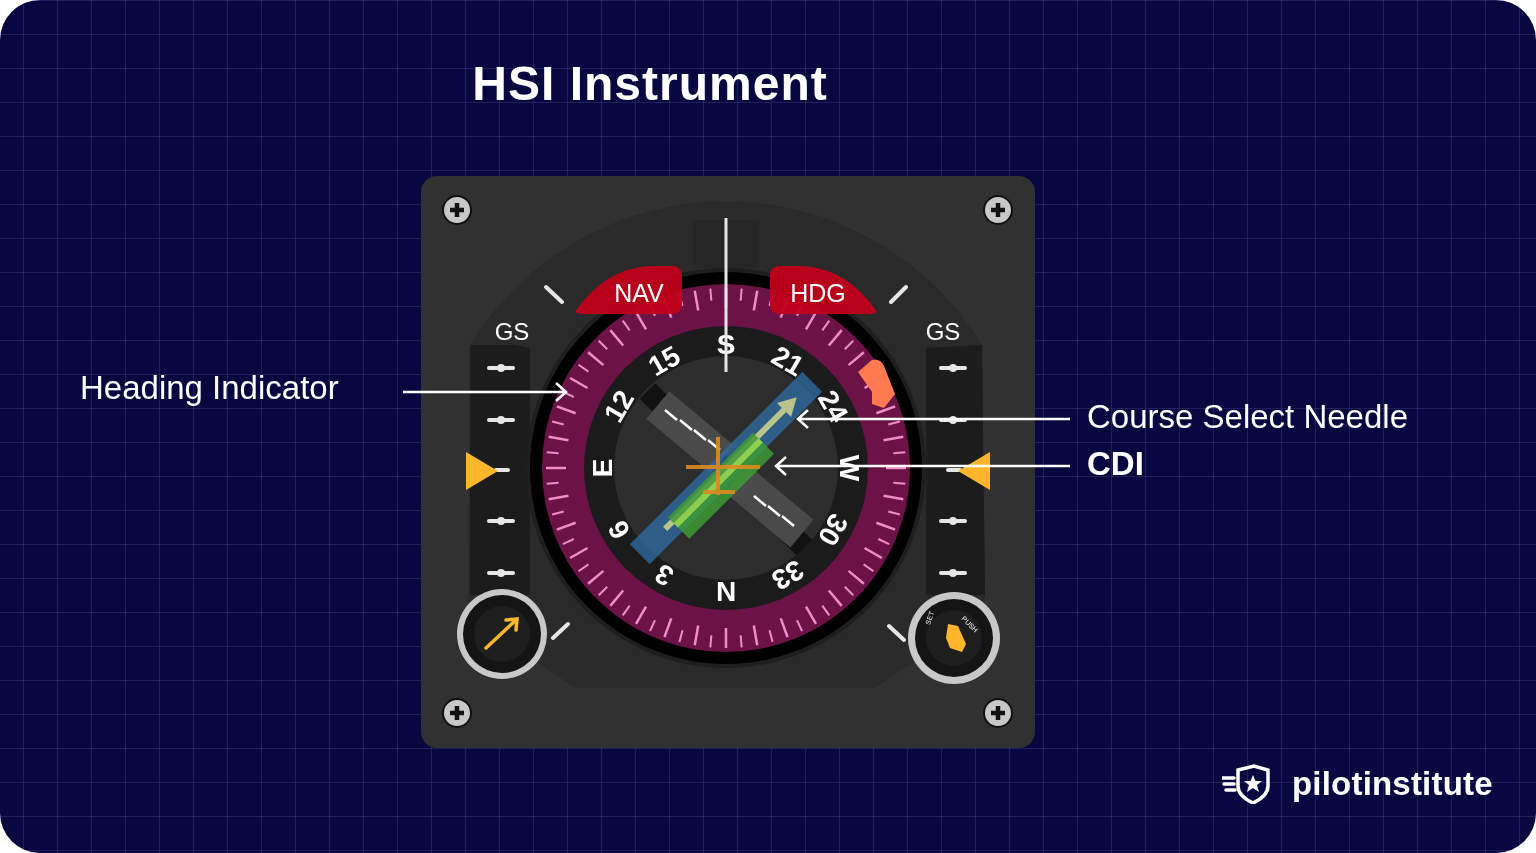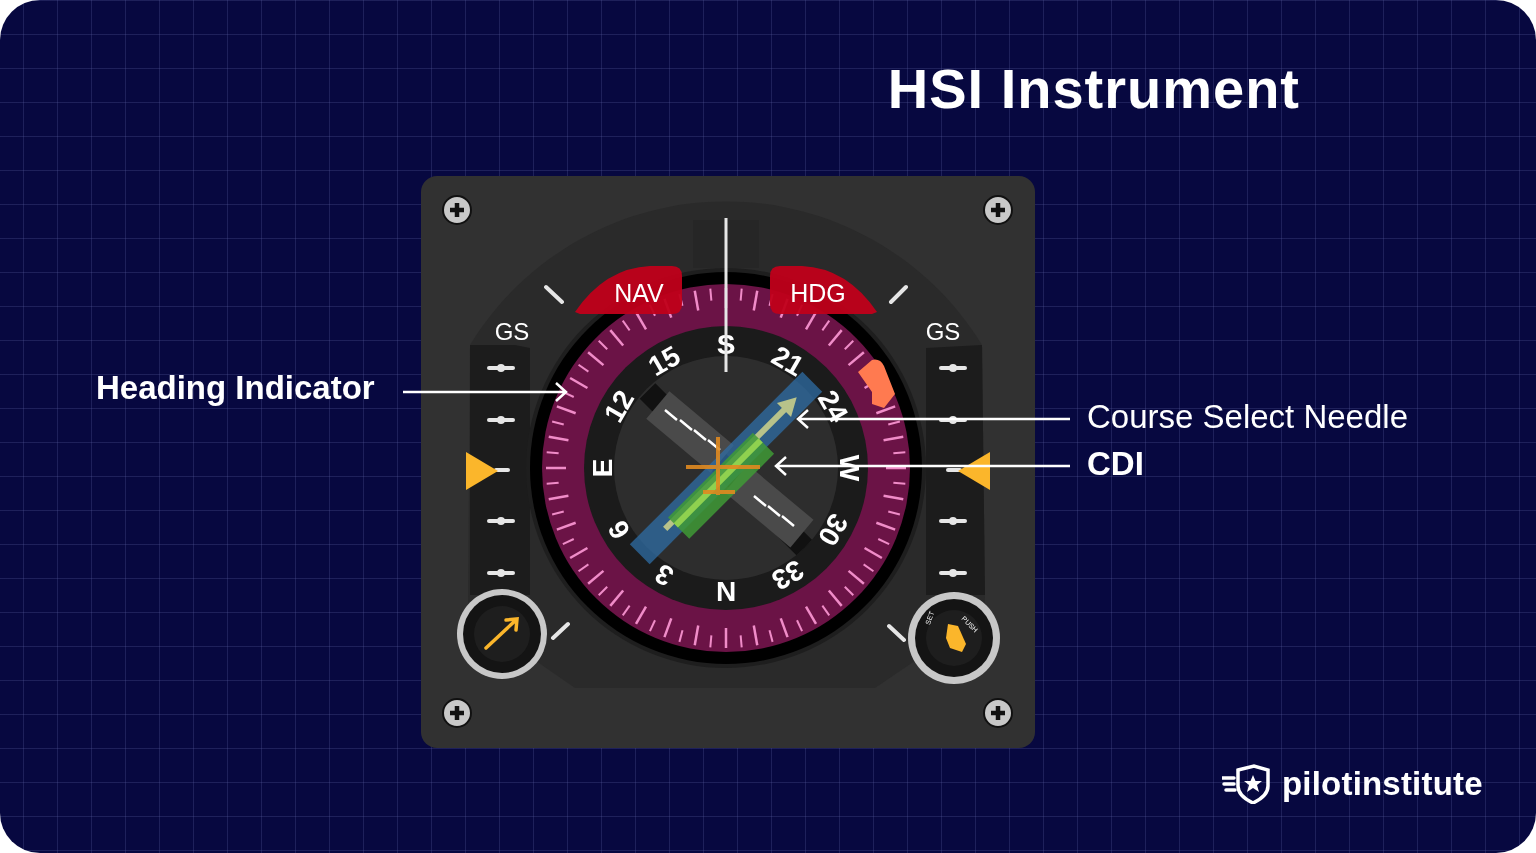--- a/index.html
+++ b/index.html
@@ -1,24 +1,24 @@
 <!DOCTYPE html>
 <html><head>
 <meta charset="utf-8">
 <style>
   html,body{margin:0;padding:0;background:#ffffff;}
   body{width:1536px;height:853px;overflow:hidden;position:relative;font-family:"Liberation Sans","DejaVu Sans",sans-serif;}
   .canvas{position:absolute;left:0;top:0;width:1536px;height:853px;border-radius:40px;overflow:hidden;
     background-color:#070840;
     background-image:linear-gradient(rgba(90,95,160,0.28) 1px,transparent 1px),linear-gradient(90deg,rgba(90,95,160,0.28) 1px,transparent 1px);
     background-size:34px 34px;background-position:23px 0px;}
-  .title{position:absolute;left:0;width:1300px;top:56px;text-align:right;color:#ffffff;font-size:56px;font-weight:bold;letter-spacing:1px;}
+  .title{position:absolute;left:0;width:1300px;top:56px;text-align:center;color:#ffffff;font-size:48px;font-weight:bold;letter-spacing:1px;}
   .label{position:absolute;color:#ffffff;font-size:33px;white-space:nowrap;}
   svg{position:absolute;left:0;top:0;}
-  .logo{position:absolute;left:1222px;top:764px;display:flex;align-items:center;gap:12px;}
+  .logo{position:absolute;left:1222px;top:764px;display:flex;align-items:center;gap:22px;}
   .logo-text{color:#ffffff;font-size:33px;font-weight:bold;letter-spacing:0.2px;}
 </style>
 </head>
 <body>
 
 <div class="canvas">
 
   <div class="title">HSI Instrument</div>
 
   <svg width="1536" height="853" viewBox="0 0 1536 853">
@@ -219,21 +219,21 @@
     </g>
 
     <text x="639" y="302" fill="#ffffff" font-family="Liberation Sans, sans-serif" font-size="25" text-anchor="middle">NAV</text>
     <text x="818" y="302" fill="#ffffff" font-family="Liberation Sans, sans-serif" font-size="25" text-anchor="middle">HDG</text>
     <text x="512" y="340" fill="#ffffff" font-family="Liberation Sans, sans-serif" font-size="24" text-anchor="middle">GS</text>
     <text x="943" y="340" fill="#ffffff" font-family="Liberation Sans, sans-serif" font-size="24" text-anchor="middle">GS</text>
     <text x="954" y="630" fill="#ffffff" font-family="Liberation Sans, sans-serif" font-size="7" text-anchor="middle" transform="rotate(-70 935 640)">SET</text>
     <text x="968" y="626" fill="#ffffff" font-family="Liberation Sans, sans-serif" font-size="7" text-anchor="middle" transform="rotate(45 968 626)">PUSH</text>
   </svg>
 
-  <div class="label" style="left:96px;top:369px;font-weight:bold;">Heading Indicator</div>
+  <div class="label" style="left:80px;top:369px;">Heading Indicator</div>
   <div class="label" style="left:1087px;top:398px;text-align:right;">Course Select Needle</div>
   <div class="label" style="left:1087px;top:445px;font-weight:bold;">CDI</div>
 
   <div class="logo">
     <svg width="48" height="40" viewBox="0 0 48 40" style="position:static">
       <path d="M0,14 H12 M2,20 H12 M4,26 H13" stroke="#fff" stroke-width="3.5" stroke-linecap="round"></path>
       <path d="M16,6 L32,2 L46,6 L46,22 Q46,32 31,39 Q16,32 16,22 Z" fill="none" stroke="#fff" stroke-width="3.5"></path>
       <polygon points="31,11 33.5,17 40,17 35,21 37,28 31,24 25,28 27,21 22,17 28.5,17" fill="#fff"></polygon>
     </svg>
     <span class="logo-text">pilotinstitute</span>

